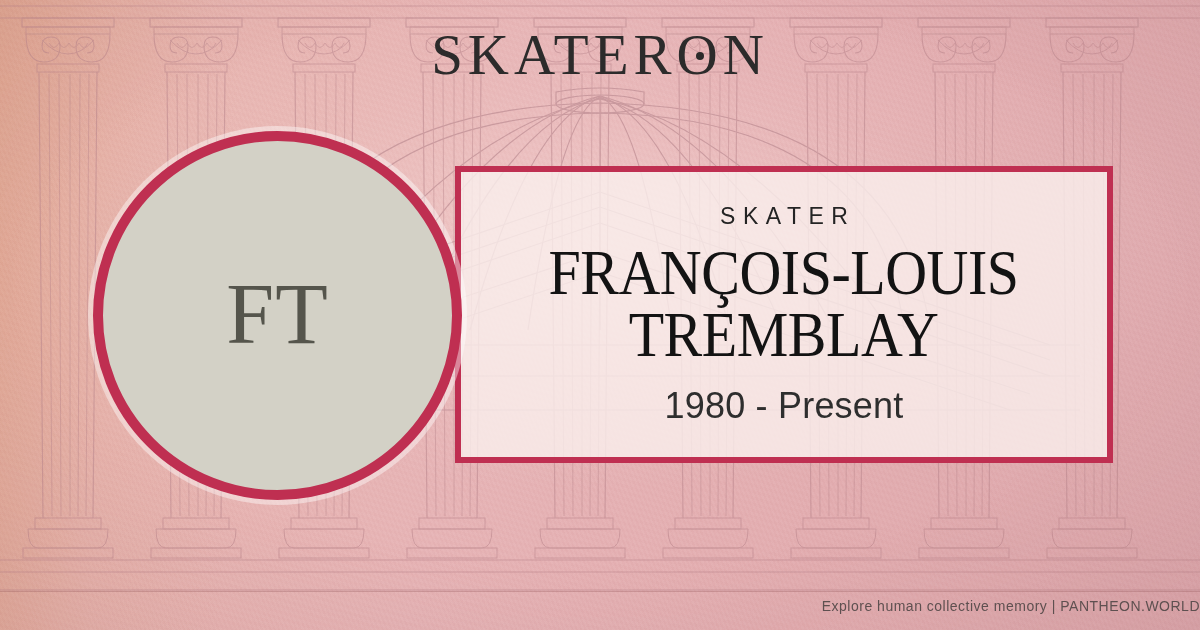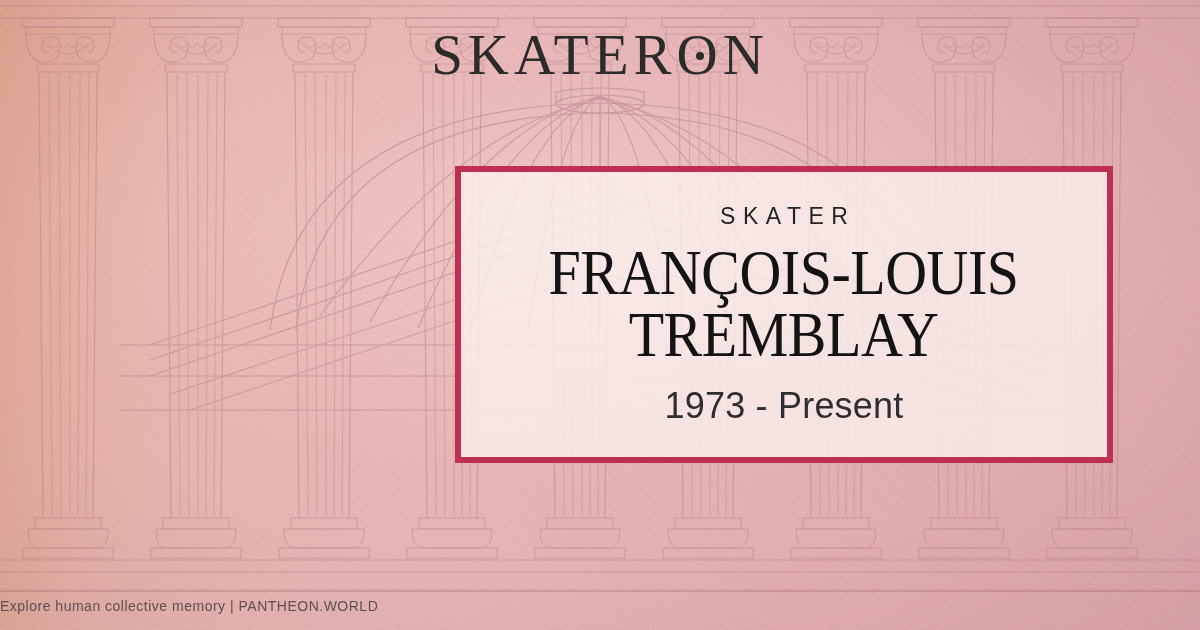--- a/index.html
+++ b/index.html
@@ -157,21 +157,21 @@
     position: absolute;
     left: 0; right: 0;
     top: 591px;
     height: 1px;
     background: rgba(150,92,94,0.34);
   }
   .footer {
     position: absolute;
     left: 0; right: 0;
     top: 598px;
-    text-align: left;
+    text-align: right;
     font-size: 14px;
     letter-spacing: 0.5px;
     color: #5e5050;
   }
 </style>
 </head>
 <body>
 
 <div id="card-canvas">
 
@@ -267,21 +267,27 @@
     <span>SKATER</span><span class="wm-o"><span>O</span><span class="oculus"></span></span><span>N</span>
   </div>
 
   <div class="info-card">
     <div class="info-card-inner">
       <div class="occupation">SKATER</div>
       <div class="person-name">
         <div>FRANÇOIS-LOUIS</div>
         <div>TREMBLAY</div>
       </div>
-      <div class="lifespan">1973 - Present</div>
+      <div class="lifespan">1980 - Present</div>
     </div>
   </div>
 
+  <div class="avatar-wrap">
+    <div class="avatar-halo"></div>
+    <div class="avatar">
+      <span class="avatar-initials">FT</span>
+    </div>
+  </div>
 
   <div class="footer-rule"></div>
   <div class="footer">Explore human collective memory | PANTHEON.WORLD</div>
 
 </div>
 
 </body></html>

